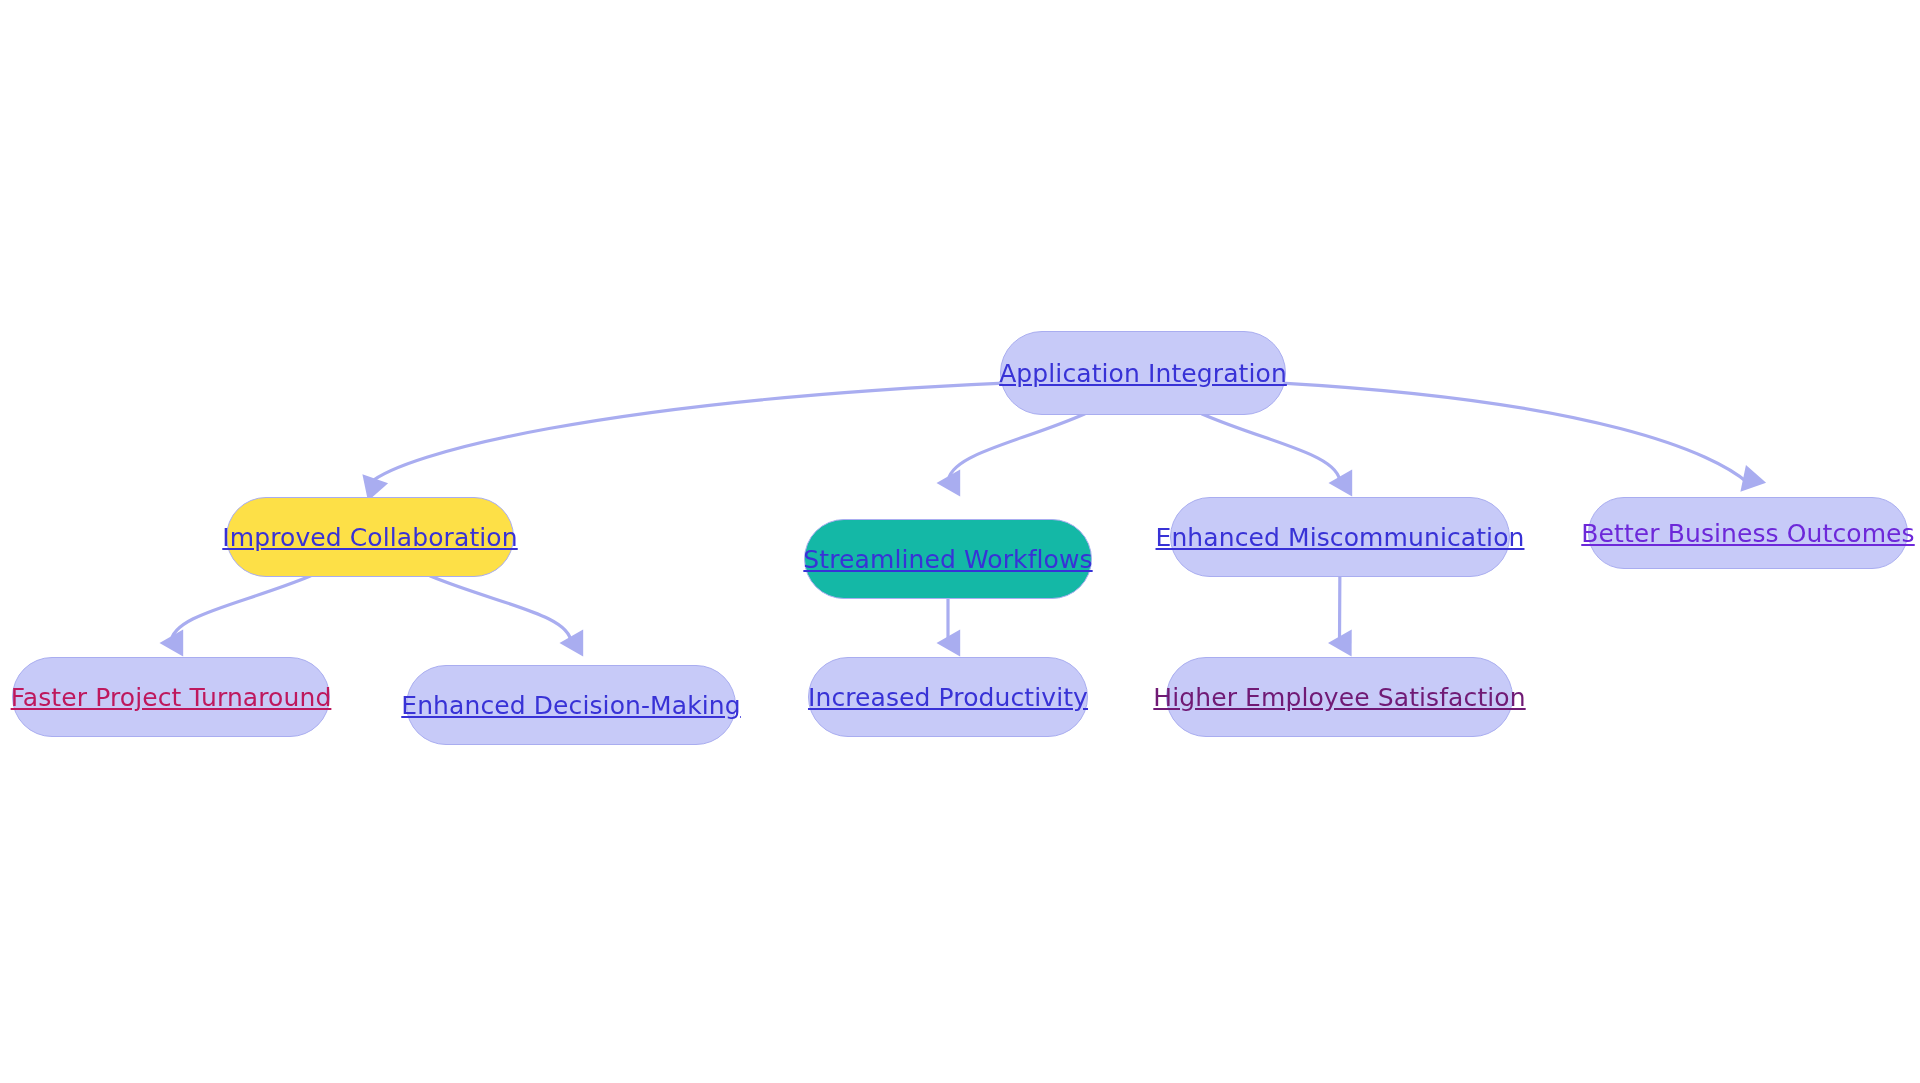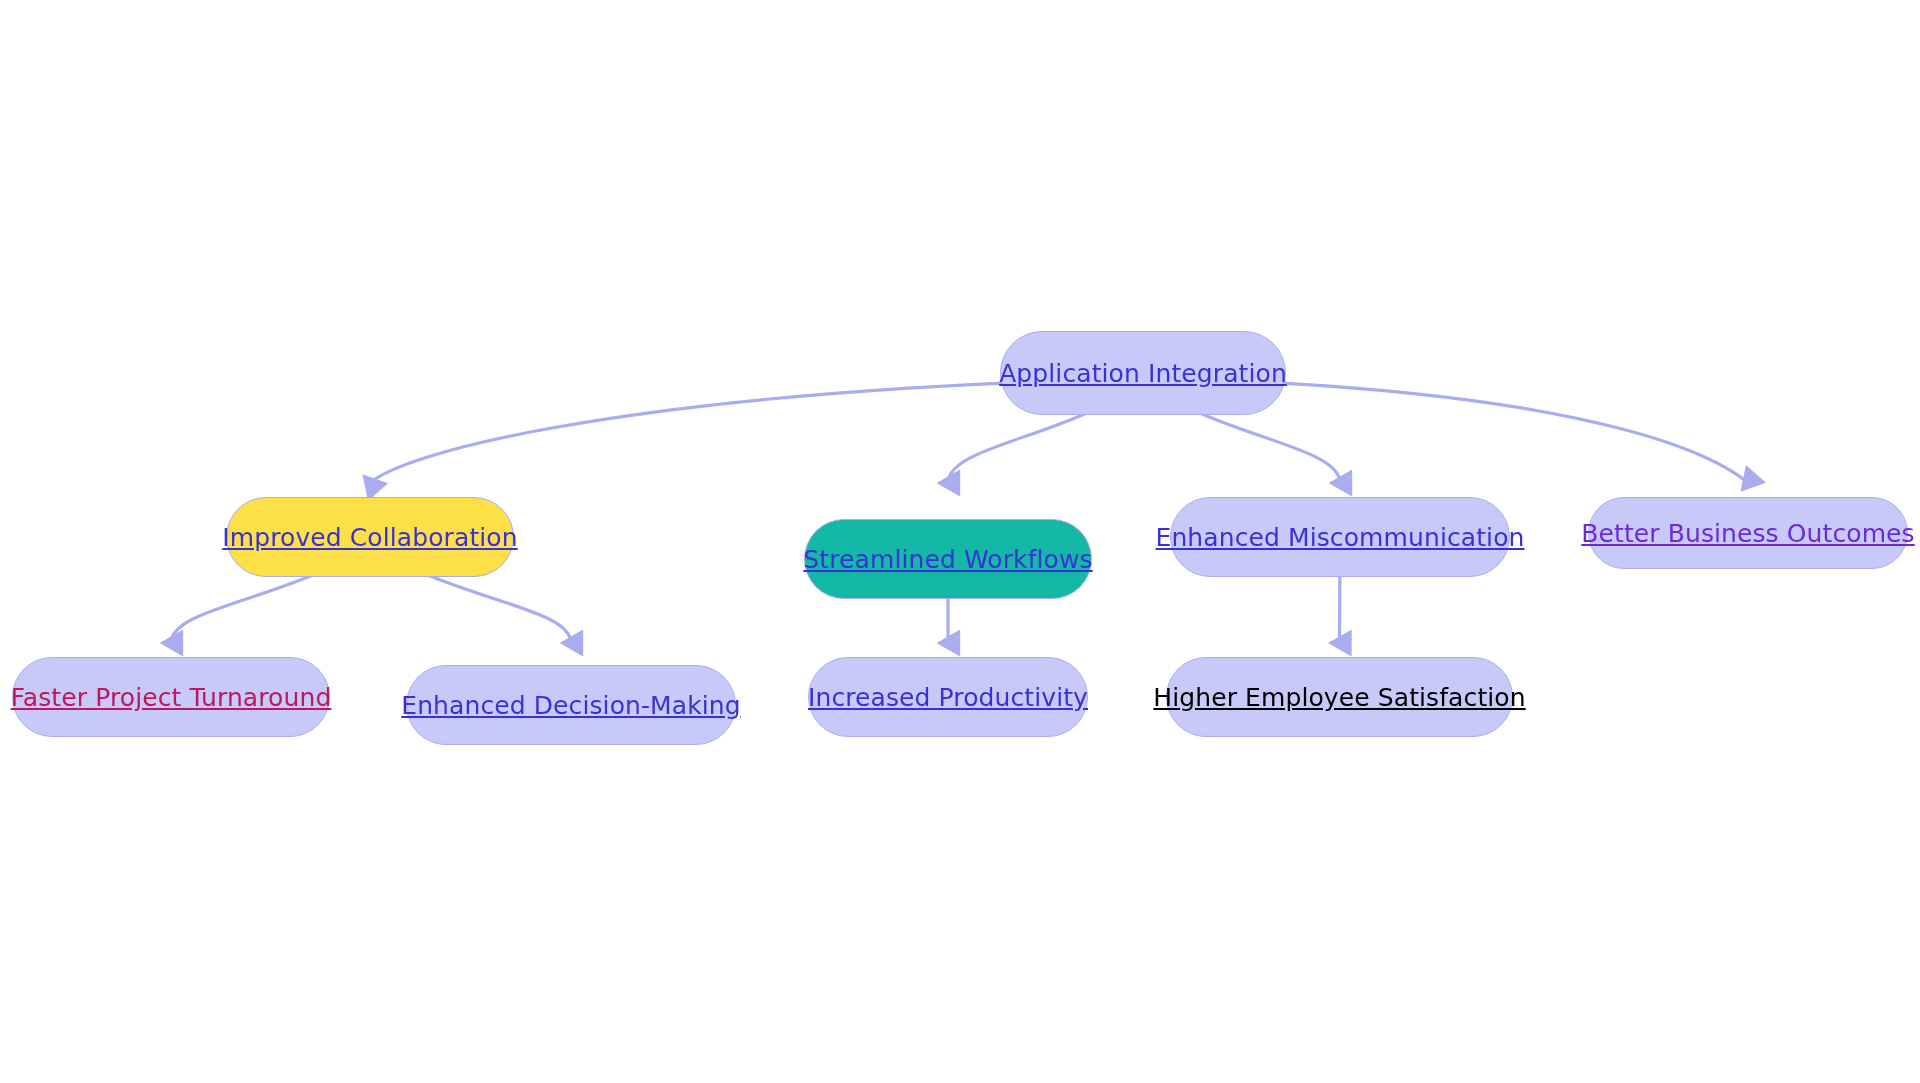--- a/index.html
+++ b/index.html
@@ -86,18 +86,18 @@
       </div>
       <div class="flow-node" style="left: 12px; top: 657px; width: 318px; height: 80px; background: rgb(199, 202, 248); border-color: rgb(169, 173, 240); color: #be185d;">
         <span class="node-label">Faster Project Turnaround</span>
       </div>
       <div class="flow-node" style="left: 406px; top: 657px; width: 330px; height: 80px; background: rgb(199, 202, 248); border-color: rgb(169, 173, 240); color: rgb(56, 50, 214); margin-top: 8px;">
         <span class="node-label">Enhanced Decision-Making</span>
       </div>
       <div class="flow-node" style="left: 808px; top: 657px; width: 280px; height: 80px; background: rgb(199, 202, 248); border-color: rgb(169, 173, 240); color: rgb(56, 50, 214); text-align: right;">
         <span class="node-label">Increased Productivity</span>
       </div>
-      <div class="flow-node" style="left: 1166px; top: 657px; width: 347px; height: 80px; background: rgb(199, 202, 248); border-color: rgb(169, 173, 240); color: #000000;">
+      <div class="flow-node" style="left: 1166px; top: 657px; width: 347px; height: 80px; background: rgb(199, 202, 248); border-color: rgb(169, 173, 240); color: #701a75;">
         <span class="node-label">Higher Employee Satisfaction</span>
       </div>
     </div>
 
 </div>
 
 </body></html>

